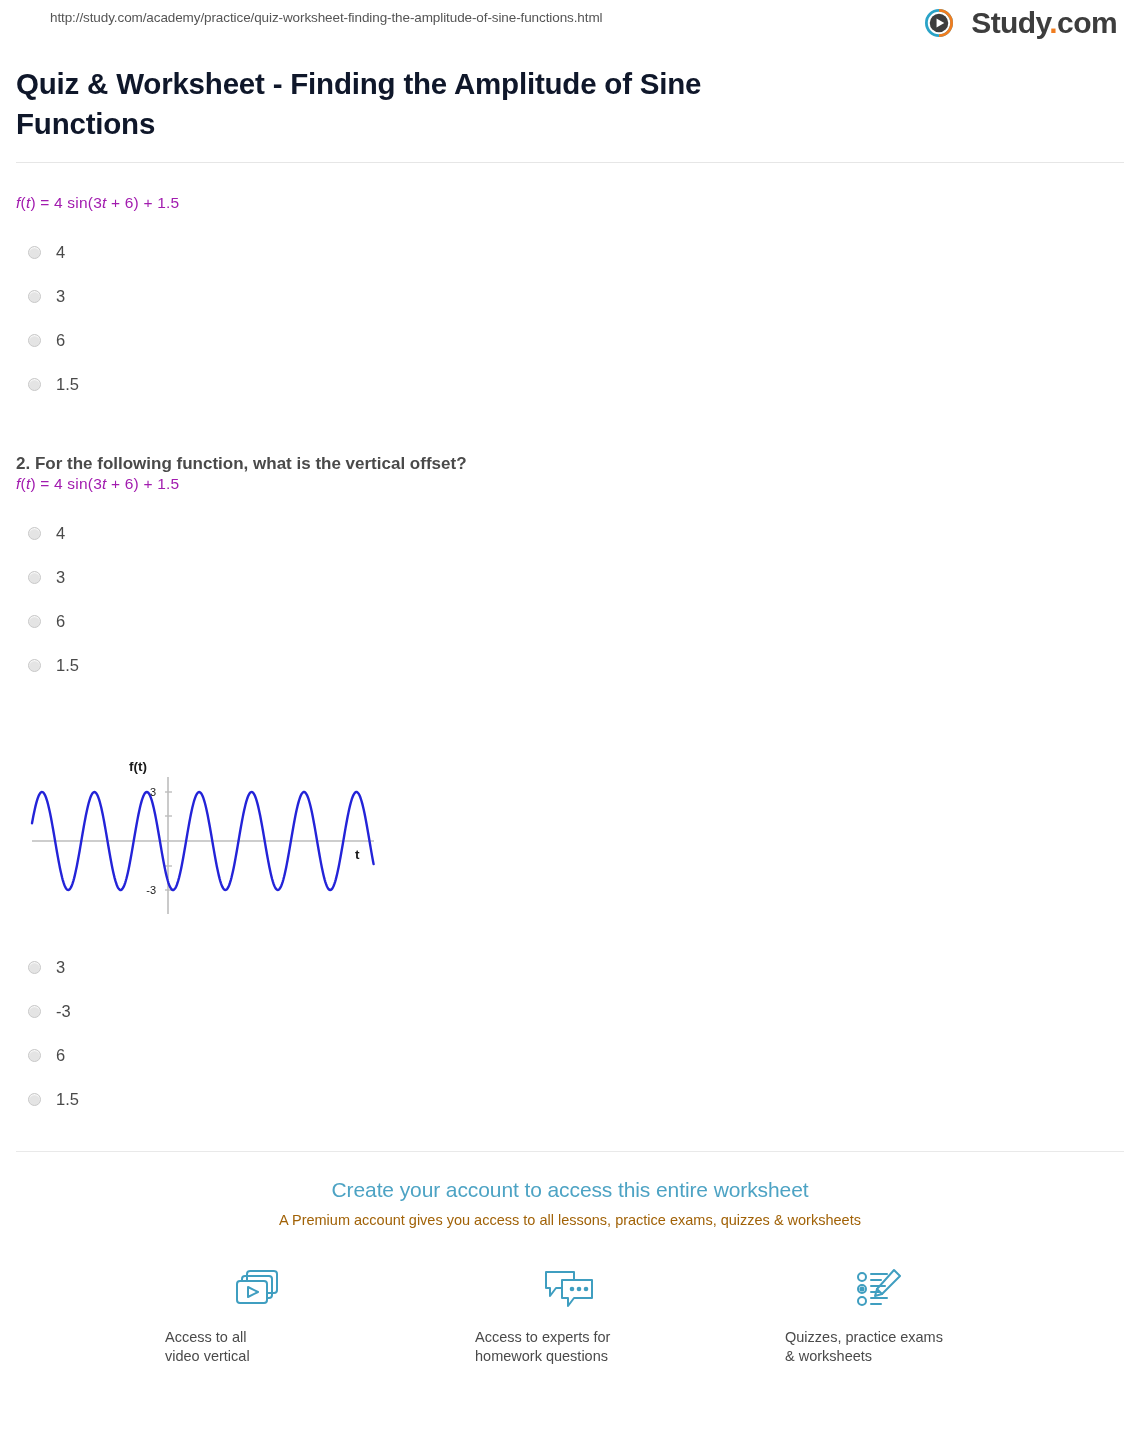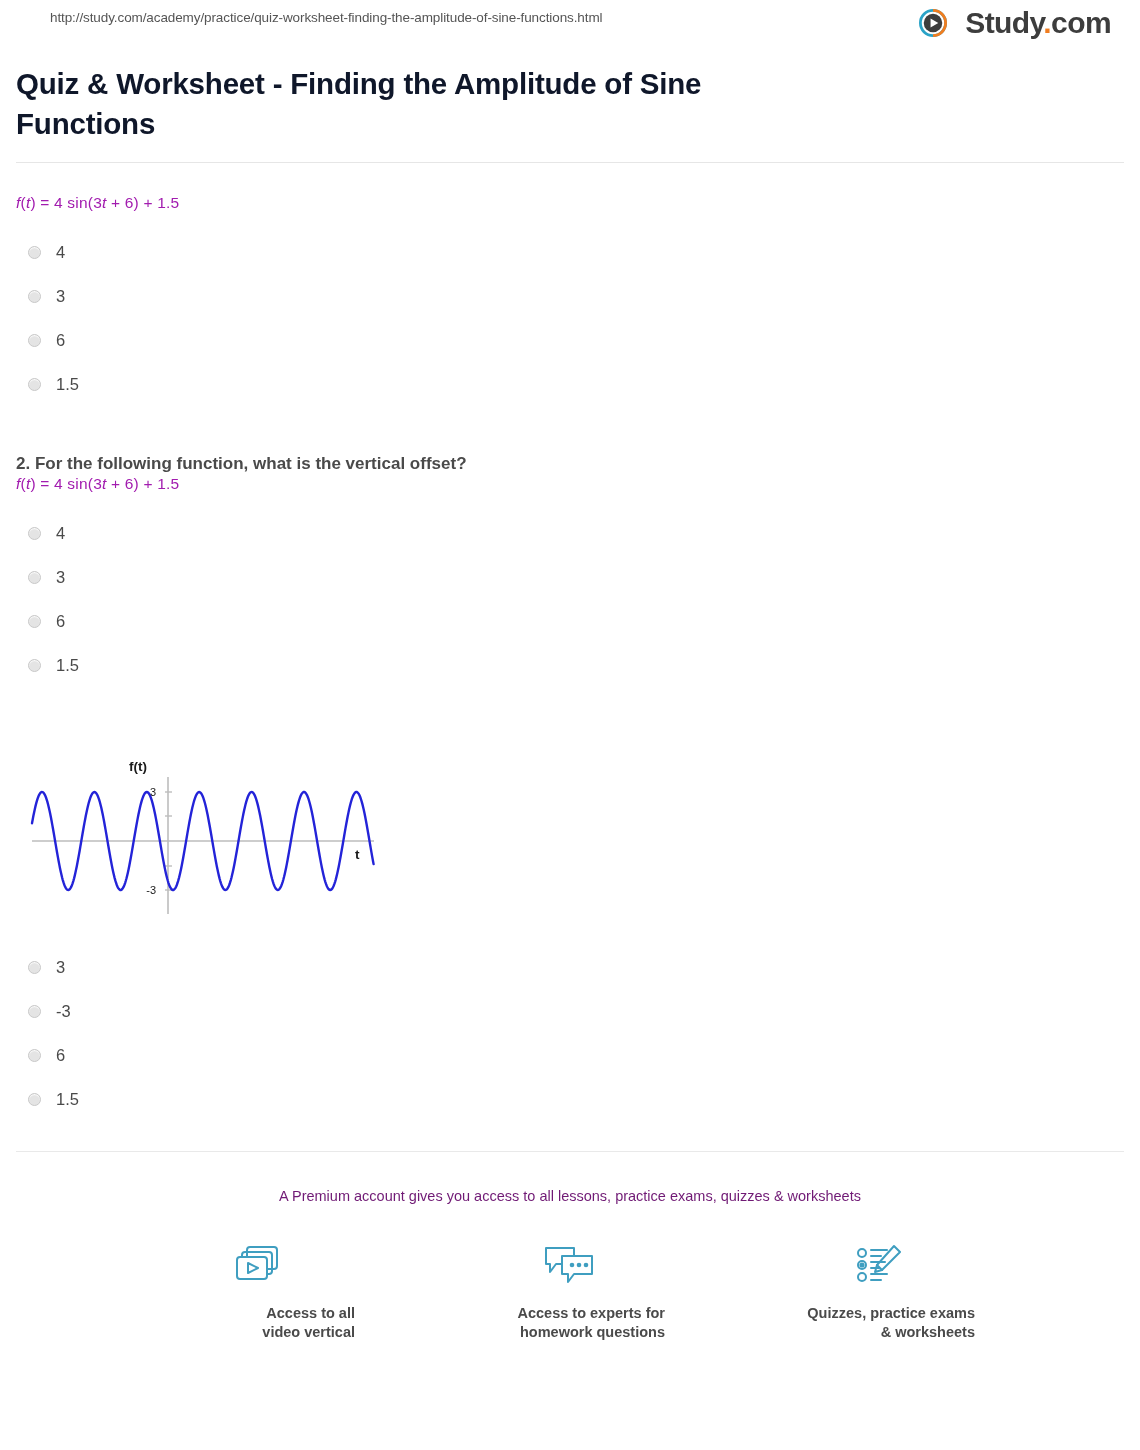--- a/index.html
+++ b/index.html
@@ -25,21 +25,21 @@
     left: 16px;
     top: 10px;
     font-size: 13.5px;
     color: #555555;
     letter-spacing: -0.1px;
     white-space: nowrap;
     margin-left: 34px;
   }
   .brand-logo {
     position: absolute;
-    right: 29px;
+    right: 23px;
     top: 8px;
     display: flex;
     align-items: center;
     gap: 18px;
   }
   .brand-mark { width: 28px; height: 28px; display: block; }
   .brand-text {
     font-size: 30px;
     font-weight: 700;
     color: #3d3d3d;
@@ -126,32 +126,31 @@
   .cta-wrap { text-align: center; padding-top: 26px; }
   .cta-heading {
     font-size: 21px;
     color: #4da3c4;
     font-weight: 400;
     letter-spacing: -0.1px;
   }
   .cta-sub {
     margin-top: 10px;
     font-size: 14.5px;
-    color: #701a75;
+    color: #a16207;
   }
   .features-row {
     display: flex;
     justify-content: center;
     gap: 120px;
     margin-top: 36px;
   }
   .feature-item {
     width: 190px;
-    text-align: right;
-    font-weight: bold;
+    text-align: left;
   }
   .feature-icon {
     height: 52px;
     display: flex;
     align-items: center;
     justify-content: center;
   }
   .feature-caption {
     margin-top: 12px;
     font-size: 14.5px;
@@ -263,20 +262,21 @@
     <li class="option-row">
       <span class="radio-mark"></span>
       <span class="option-label">1.5</span>
     </li>
   </ul>
 </div>
 
 <div class="footer-divider"></div>
 
 <div class="cta-wrap">
+  <div class="cta-heading">Create your account to access this entire worksheet</div>
   <div class="cta-sub">A Premium account gives you access to all lessons, practice exams, quizzes &amp; worksheets</div>
 
   <div class="features-row">
 
     <div class="feature-item">
       <div class="feature-icon">
         <svg width="52" height="46" viewBox="0 0 52 46" fill="none" stroke="#3f9ec0" stroke-width="2" stroke-linejoin="round">
           <rect x="13" y="4" width="30" height="22" rx="3"></rect>
           <rect x="8" y="9" width="30" height="22" rx="3"></rect>
           <rect x="3" y="14" width="30" height="22" rx="3" fill="#ffffff"></rect>

